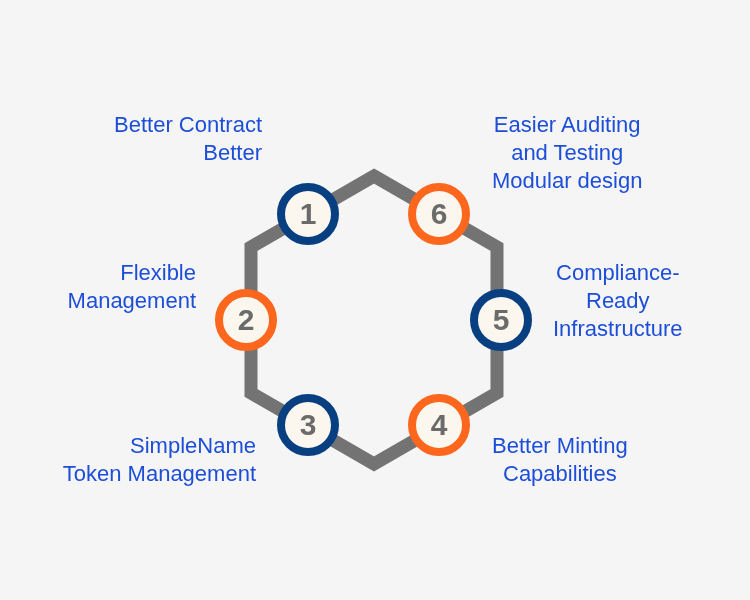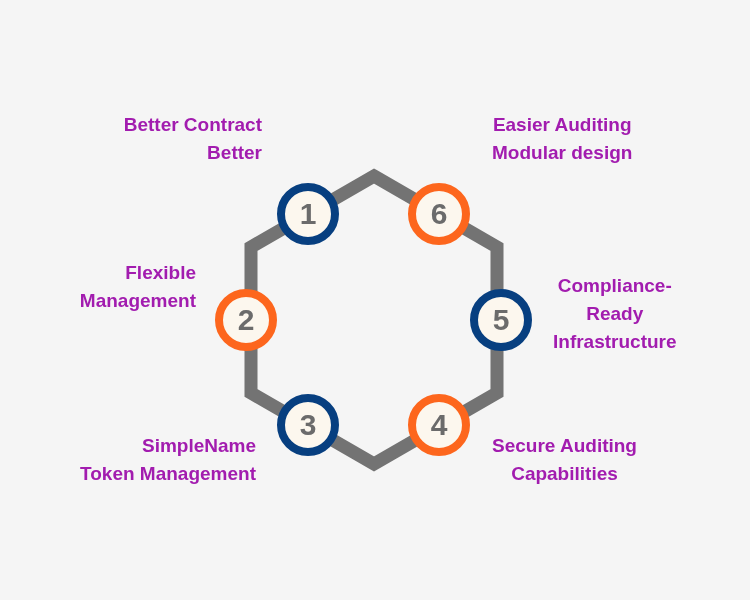--- a/index.html
+++ b/index.html
@@ -1,21 +1,21 @@
 <!DOCTYPE html>
 <html><head>
 <meta charset="utf-8">
 <style>
   html,body{margin:0;padding:0;}
   body{width:750px;height:600px;background:#f5f5f5;position:relative;overflow:hidden;font-family:"Liberation Sans",sans-serif;}
   svg.hex{position:absolute;left:0;top:0;}
   .node{position:absolute;width:46px;height:46px;border-radius:50%;border:8px solid;background:#fcf7ee;display:flex;align-items:center;justify-content:center;font-weight:bold;font-size:30px;color:#6b6b6b;}
   .blue{border-color:#073f80;}
   .orange{border-color:#fd661d;}
-  .label{position:absolute;font-weight:bold;font-size:19px;line-height:28px;color:#a21caf;}
+  .label{position:absolute;font-weight:normal;font-size:22px;line-height:28px;color:#1d4ed8;}
   .label div{white-space:nowrap;}
   .right{text-align:right;}
   .left{text-align:center;}
 </style>
 </head>
 <body>
 
 <svg class="hex" width="750" height="600">
   <polygon points="374,176 497,247 497,393 374,464 251,393 251,247" fill="none" stroke="#737373" stroke-width="13" stroke-linejoin="miter"></polygon>
 </svg>
@@ -45,24 +45,25 @@
 </div>
 <div class="label right" style="right:554px;top:259px;">
   <div>Flexible</div>
   <div>Management</div>
 </div>
 <div class="label right" style="right:494px;top:432px;">
   <div>SimpleName</div>
   <div>Token Management</div>
 </div>
 <div class="label left" style="left:492px;top:432px;">
-  <div>Secure Auditing</div>
+  <div>Better Minting</div>
   <div>Capabilities</div>
 </div>
-<div class="label left" style="left:553px;top:259px;margin-top:13px;">
+<div class="label left" style="left:553px;top:259px;">
   <div>Compliance-</div>
   <div>Ready</div>
   <div>Infrastructure</div>
 </div>
 <div class="label left" style="left:492px;top:111px;">
   <div>Easier Auditing</div>
+  <div>and Testing</div>
   <div>Modular design</div>
 </div>
 
 </body></html>

